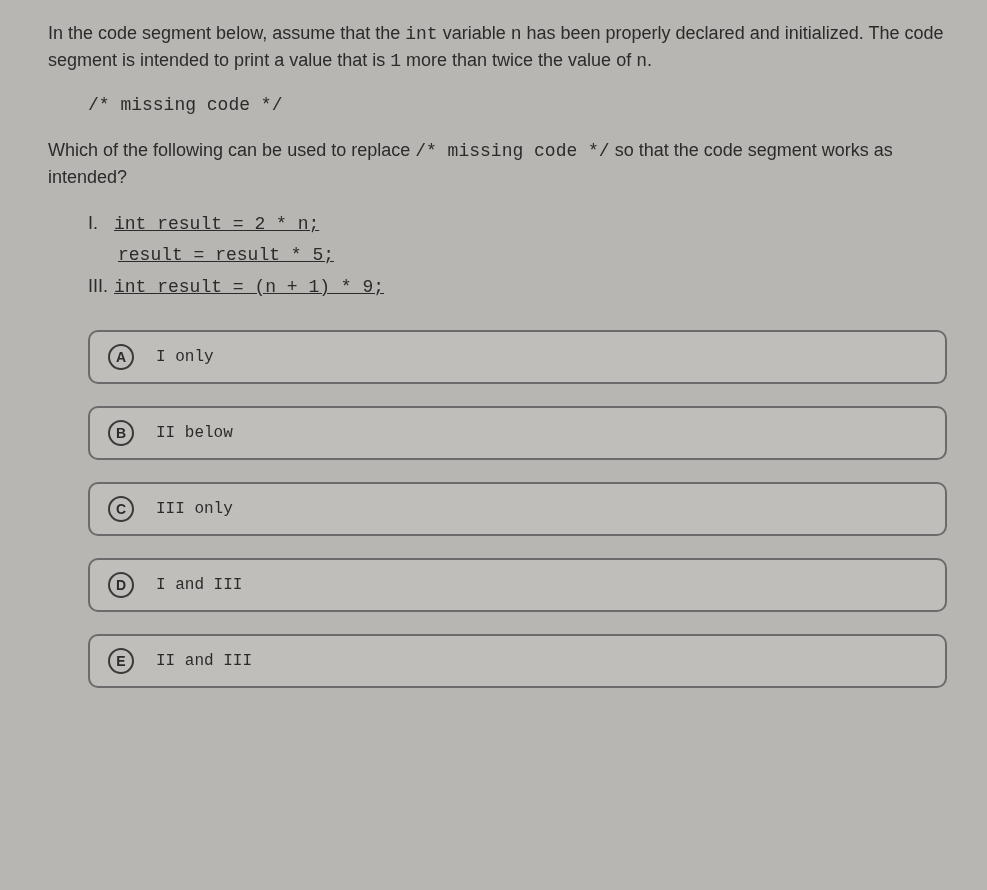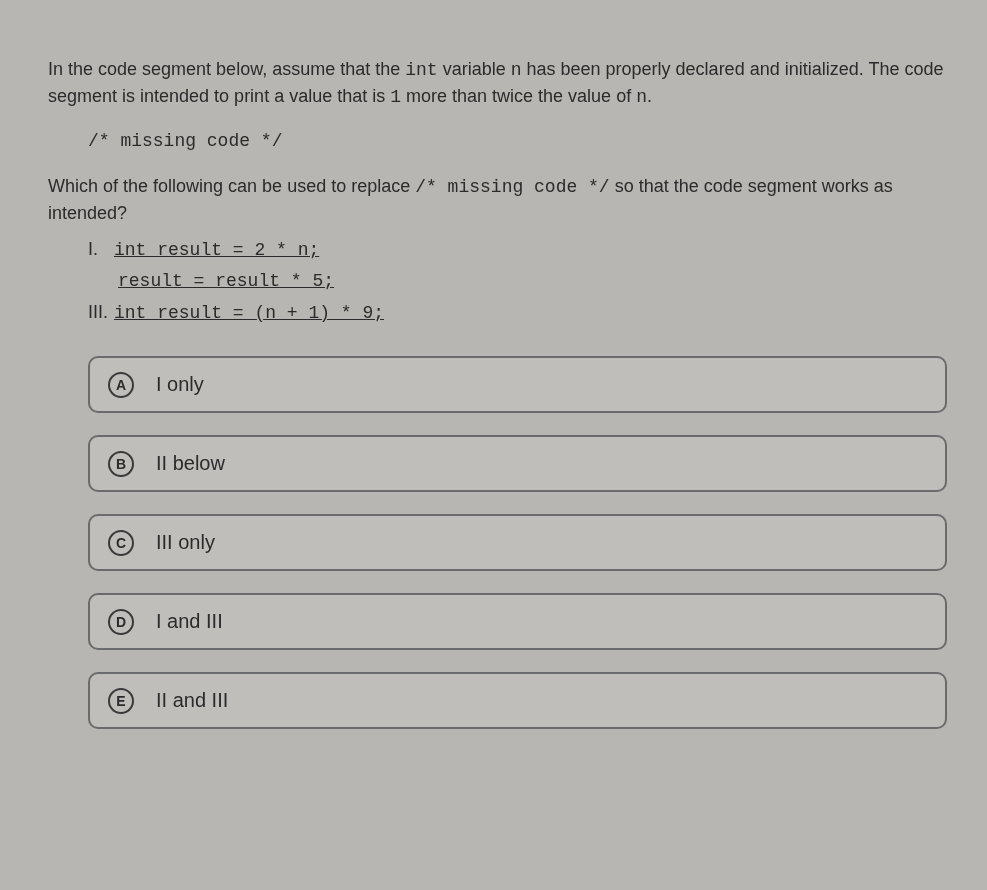--- a/index.html
+++ b/index.html
@@ -5,31 +5,31 @@
   * { box-sizing: border-box; margin: 0; padding: 0; }
   html, body { width: 987px; height: 890px; }
   body {
     font-family: Arial, Helvetica, sans-serif;
     background: #b8b6b2;
     padding: 20px 30px 18px 48px;
     color: #2b2b2b;
     font-size: 18px;
     line-height: 1.45;
   }
-  .intro { margin-bottom: 18px; margin-top: 36px; }
+  .intro { margin-bottom: 18px; }
   .intro span.code, .follow span.code, .options-block span.code {
     font-family: "Courier New", monospace;
   }
   .code-block {
     font-family: "Courier New", monospace;
     margin: 0 0 18px 40px;
     font-size: 18px;
     line-height: 1.5;
   }
-  .follow { margin-bottom: 8px; }
+  .follow { margin-bottom: 18px; }
   .options-block {
     margin: 0 0 28px 40px;
     font-family: "Courier New", monospace;
     font-size: 18px;
     line-height: 1.7;
     text-decoration: underline;
   }
   .options-block .roman {
     font-family: Arial, Helvetica, sans-serif;
     display: inline-block;
@@ -57,22 +57,22 @@
     display: flex;
     align-items: center;
     justify-content: center;
     font-weight: bold;
     font-size: 14px;
     margin-right: 22px;
     flex-shrink: 0;
     background: #c0beba;
   }
   .answer-text {
-    font-family: Liberation Sans, sans-serif;
-    font-size: 20px;
+    font-family: Liberation Mono, monospace;
+    font-size: 16px;
   }
 </style>
 </head>
 <body>
 
 <div class="intro">
   <span>In the code segment below, assume that the </span><span class="code">int</span><span> variable </span><span class="code">n</span><span> has been properly declared and initialized. The code segment is intended to print a value that is </span><span class="code">1</span><span> more than twice the value of </span><span class="code">n</span><span>.</span>
 </div>
 
 <div class="code-block">

